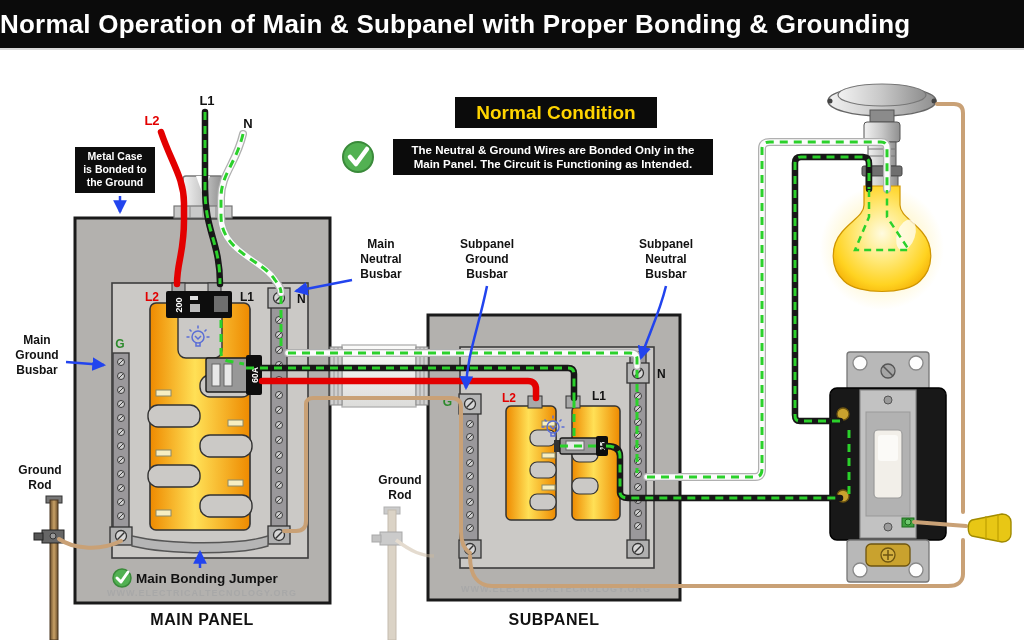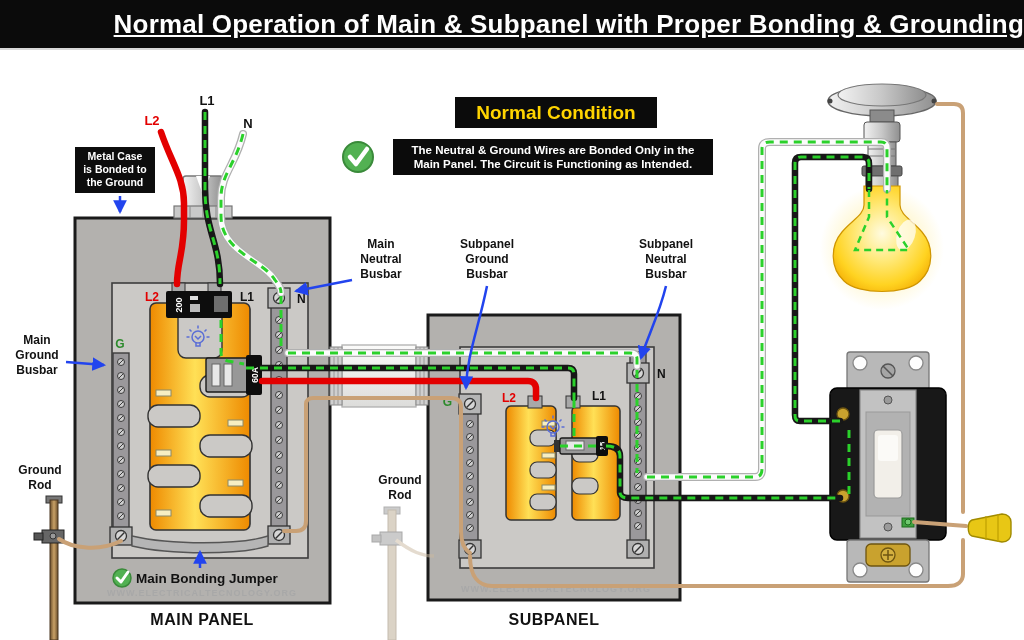--- a/index.html
+++ b/index.html
@@ -1,20 +1,20 @@
 <!DOCTYPE html>
 <html><head>
 <meta charset="utf-8">
 <style>
   html,body{margin:0;padding:0;background:#ffffff;}
   .stage{position:relative;width:1024px;height:640px;background:#ffffff;overflow:hidden;
          font-family:"Liberation Sans",sans-serif;}
   .titlebar{position:absolute;top:0;left:0;width:1024px;height:48px;background:#0b0b0b;
-            color:#ffffff;font-size:26px;font-weight:bold;text-align:right;line-height:48px;
-            letter-spacing:0.2px;border-bottom:2px solid #d9d9d9;z-index:5;text-decoration:underline;}
+            color:#ffffff;font-size:26px;font-weight:bold;text-align:left;line-height:48px;
+            letter-spacing:0.2px;border-bottom:2px solid #d9d9d9;z-index:5;}
   svg{position:absolute;top:0;left:0;}
   svg text{font-family:"Liberation Sans",sans-serif;font-weight:bold;}
   .lbl{fill:#111111;font-size:12px;text-anchor:middle;}
   .lbl-w{fill:#ffffff;font-size:10.5px;text-anchor:middle;}
   .msg{fill:#ffffff;font-size:11.5px;text-anchor:middle;}
   .wm{fill:#a8a8a8;font-size:9px;letter-spacing:1px;text-anchor:middle;}
   .pname{fill:#111111;font-size:16px;letter-spacing:.5px;text-anchor:middle;}
 </style>
 </head>
 <body>

